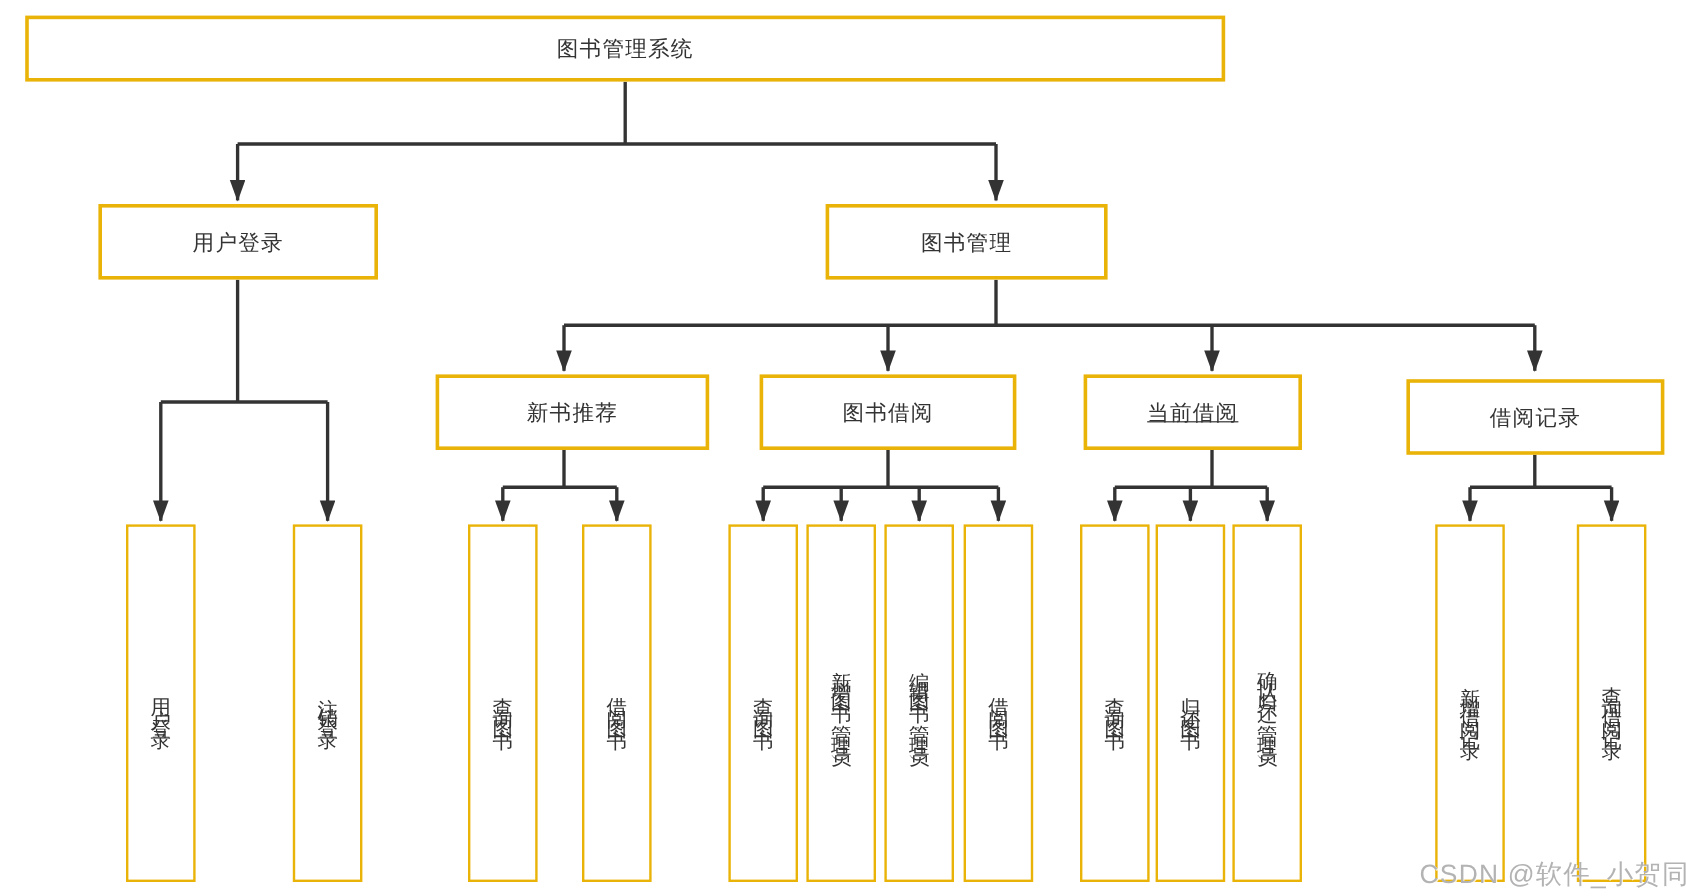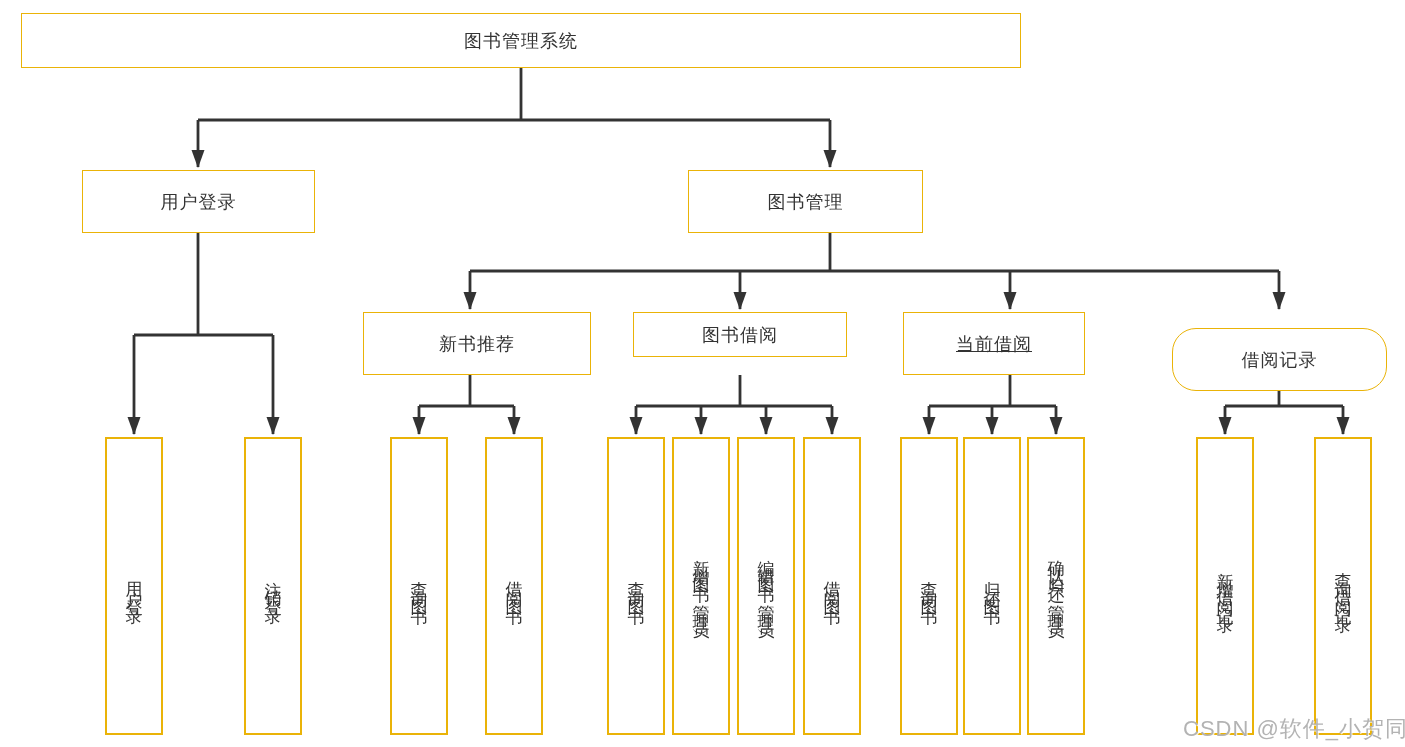--- a/index.html
+++ b/index.html
@@ -20,21 +20,21 @@
     left: 0;
     top: 0;
     width: 1405px;
     height: 747px;
     pointer-events: none;
   }
   .node {
     position: absolute;
     box-sizing: border-box;
     background: #ffffff;
-    border: 1px solid #eab308;
+    border: 3px solid #eab308;
     color: #333333;
     display: flex;
     align-items: center;
     justify-content: center;
     font-size: 18px;
     letter-spacing: 1px;
     text-align: center;
     z-index: 2;
   }
   .node.leaf {
@@ -110,23 +110,23 @@
       <line x1="1343" y1="406" x2="1343" y2="434" marker-end="url(#arrow)"></line>
     </g>
   </svg>
 
   <div class="node" style="left:21px; top:13px; width:1000px; height:55px;">图书管理系统</div>
 
   <div class="node" style="left:82px; top:170px; width:233px; height:63px;">用户登录</div>
   <div class="node" style="left:688px; top:170px; width:235px; height:63px;">图书管理</div>
 
   <div class="node" style="left:363px; top:312px; width:228px; height:63px;">新书推荐</div>
-  <div class="node" style="left:633px; top:312px; width:214px; height:45px;">图书借阅</div>
+  <div class="node" style="left:633px; top:312px; width:214px; height:63px;">图书借阅</div>
   <div class="node" style="left:903px; top:312px; width:182px; height:63px;text-decoration:underline;">当前借阅</div>
-  <div class="node" style="left:1172px; top:328px; width:215px; height:63px;border-radius:24px;">借阅记录</div>
+  <div class="node" style="left:1172px; top:316px; width:215px; height:63px;">借阅记录</div>
 
   <div class="node leaf" style="left:105px; top:437px; width:58px; height:298px;">用户登录</div>
   <div class="node leaf" style="left:244px; top:437px; width:58px; height:298px;">注销登录</div>
 
   <div class="node leaf" style="left:390px; top:437px; width:58px; height:298px;">查询图书</div>
   <div class="node leaf" style="left:485px; top:437px; width:58px; height:298px;">借阅图书</div>
 
   <div class="node leaf" style="left:607px; top:437px; width:58px; height:298px;">查询图书</div>
   <div class="node leaf" style="left:672px; top:437px; width:58px; height:298px;">新增图书（管理员）</div>
   <div class="node leaf" style="left:737px; top:437px; width:58px; height:298px;">编辑图书（管理员）</div>

